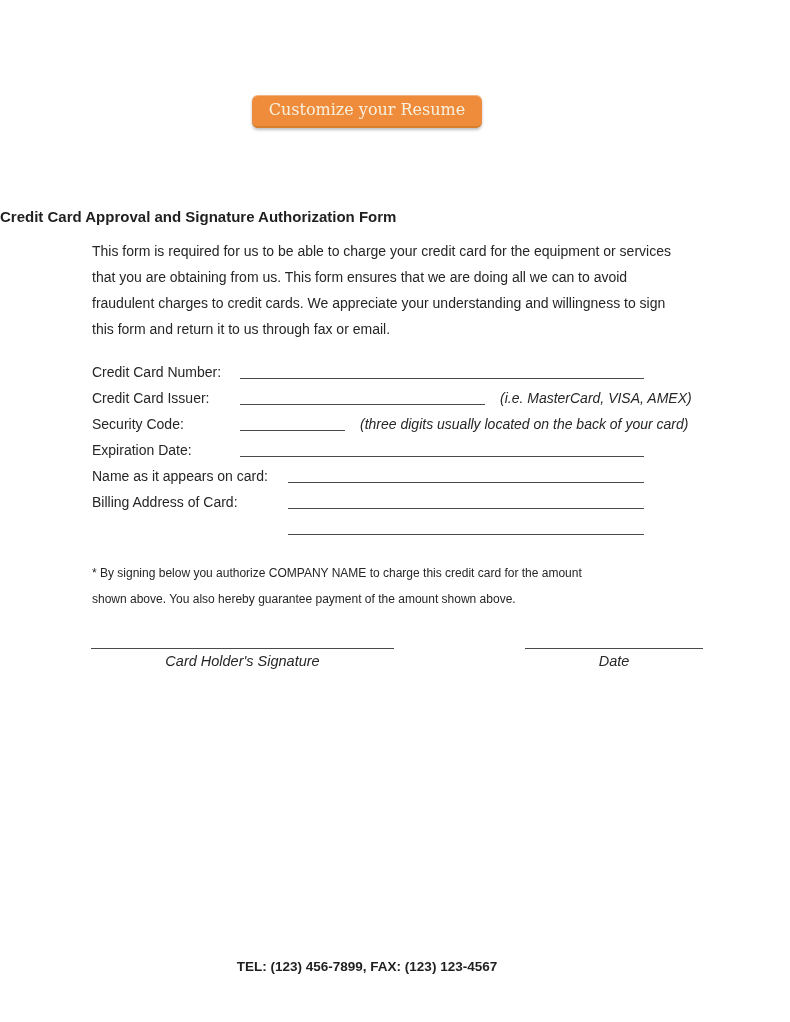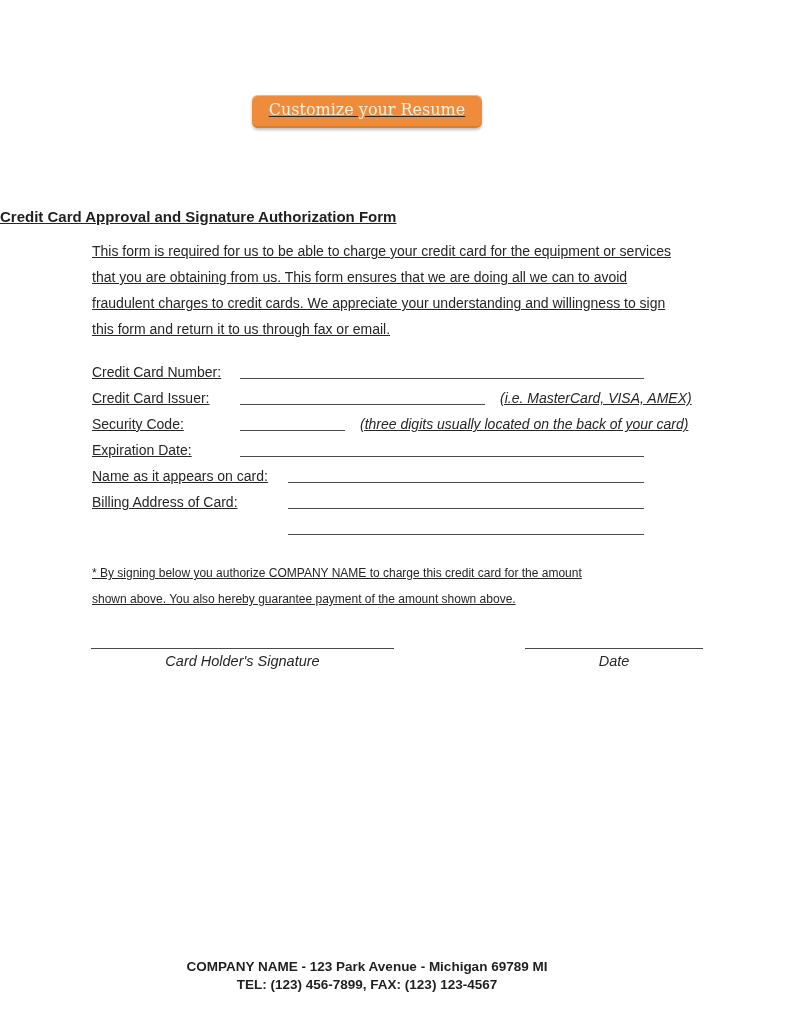--- a/index.html
+++ b/index.html
@@ -3,21 +3,20 @@
 <meta charset="utf-8">
 <style>
   html, body { margin:0; padding:0; background:#ffffff; }
   .page {
     position:relative;
     width:734px; height:1022px;
     background:#ffffff;
     font-family:"Liberation Sans", sans-serif;
     color:#262626;
     overflow:hidden;
-    text-decoration:underline;
   }
   
   .btn-wrap { display:flex; justify-content:center; padding-top:95px; }
   .customize-btn {
     display:inline-block;
     background:var(--button-bg, #EE8C3B);
     color:var(--button-text, #F8F0DE);
     font-family:"DejaVu Serif", serif;
     font-size:16px;
     line-height:1;
@@ -148,17 +147,16 @@
       <div class="tline">shown above. You also hereby guarantee payment of the amount shown above.</div>
     </div>
 
   </div>
 
   <div class="sig-holder">Card Holder's Signature</div>
 
   <div class="sig-date">Date</div>
 
   <div class="footer">
-    <div>COMPANY NAME - 123 Park Avenue - Michigan 69789 MI</div>
     <div>TEL: (123) 456-7899, FAX: (123) 123-4567</div>
   </div>
 
 </div>
 
 </body></html>

